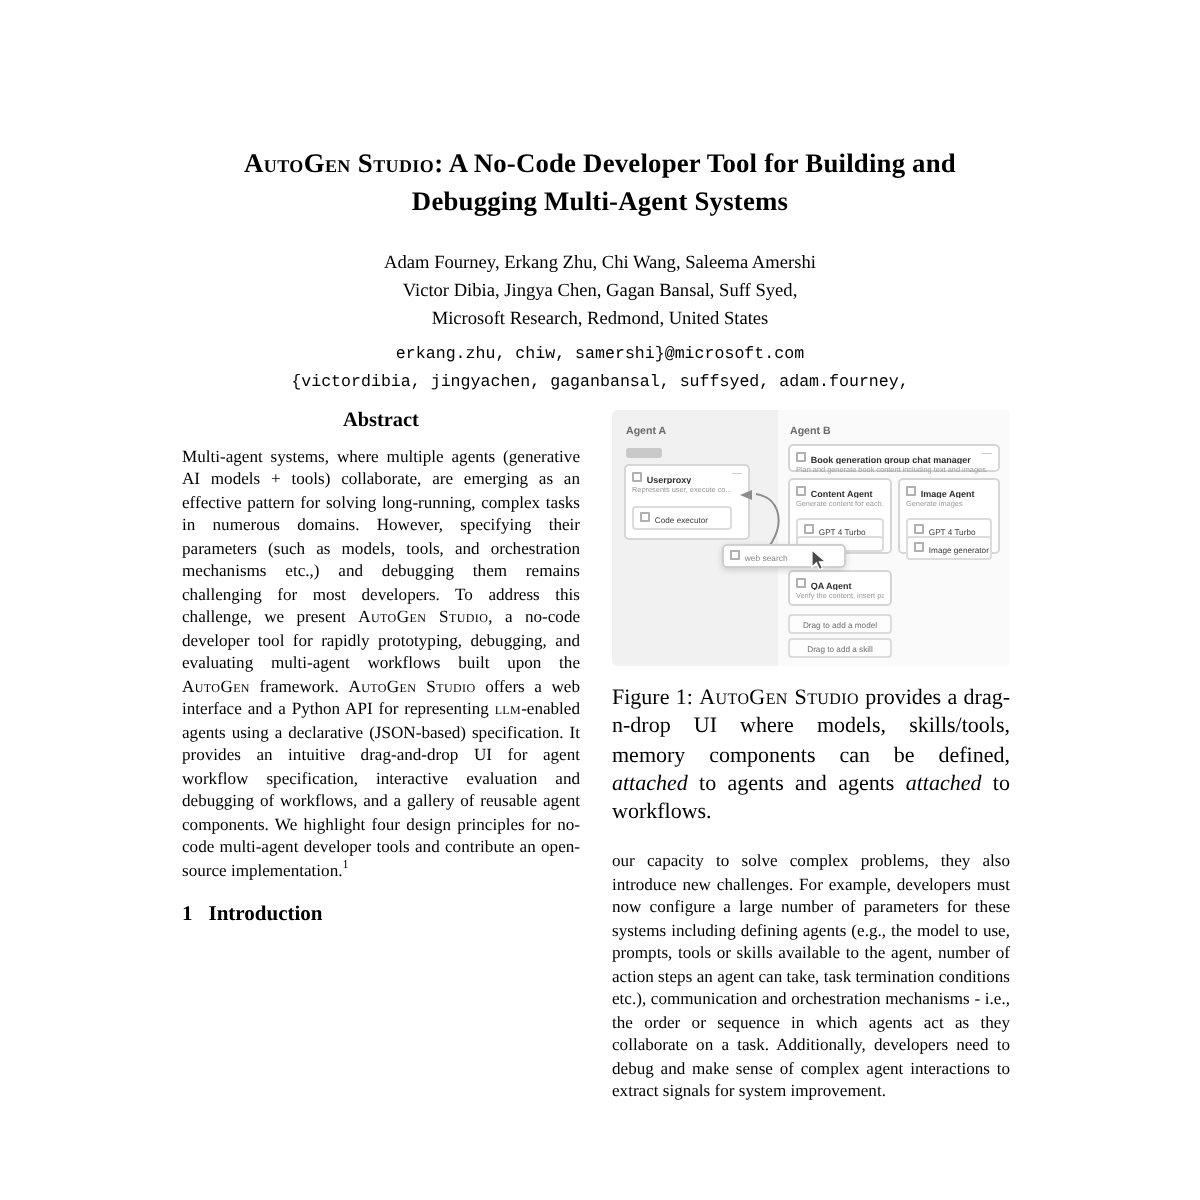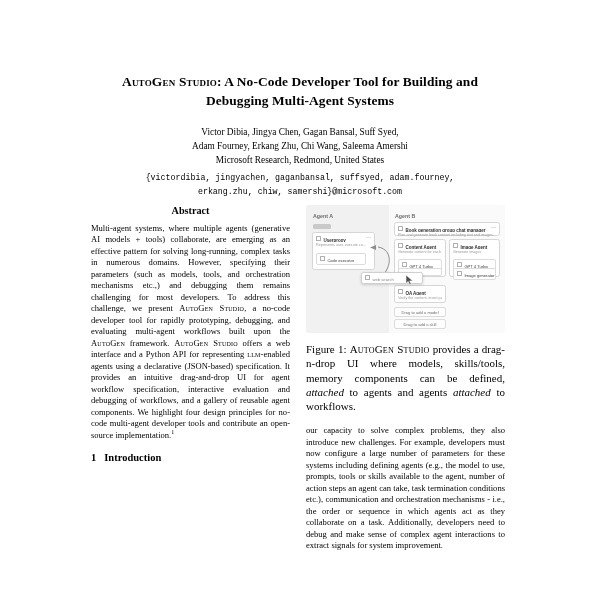--- a/index.html
+++ b/index.html
@@ -220,27 +220,27 @@
 
 <div class="page">
 
   <div class="title-block">
     <h1 class="paper-title">
       <span class="sc">AutoGen Studio</span><span>: A No-Code Developer Tool for Building and</span><br>
       <span>Debugging Multi-Agent Systems</span>
     </h1>
 
     <div class="authors">
+      <div>Adam Fourney, Erkang Zhu, Chi Wang, Saleema Amershi</div>
       <div>Victor Dibia, Jingya Chen, Gagan Bansal, Suff Syed,</div>
-      <div>Adam Fourney, Erkang Zhu, Chi Wang, Saleema Amershi</div>
       <div>Microsoft Research, Redmond, United States</div>
     </div>
     <div class="emails">
+      <div>erkang.zhu, chiw, samershi}@microsoft.com</div>
       <div>{victordibia, jingyachen, gaganbansal, suffsyed, adam.fourney,</div>
-      <div>erkang.zhu, chiw, samershi}@microsoft.com</div>
     </div>
   </div>
 
   <div class="columns">
 
     <div class="col col-left">
       <div class="section-head-center">Abstract</div>
 
       <p class="body abstract-text"><span>Multi-agent systems, where multiple agents (generative AI models + tools) collaborate, are emerging as an effective pattern for solving long-running, complex tasks in numerous domains. However, specifying their parameters (such as models, tools, and orchestration mechanisms etc.,) and debugging them remains challenging for most developers. To address this challenge, we present </span><span class="sc">AutoGen Studio</span><span>, a no-code developer tool for rapidly prototyping, debugging, and evaluating multi-agent workflows built upon the </span><span class="sc">AutoGen</span><span> framework. </span><span class="sc">AutoGen Studio</span><span> offers a web interface and a Python API for representing </span><span class="sc">llm</span><span>-enabled agents using a declarative (JSON-based) specification. It provides an intuitive drag-and-drop UI for agent workflow specification, interactive evaluation and debugging of workflows, and a gallery of reusable agent components. We highlight four design principles for no-code multi-agent developer tools and contribute an open-source implementation.</span><sup>1</sup></p>
 

